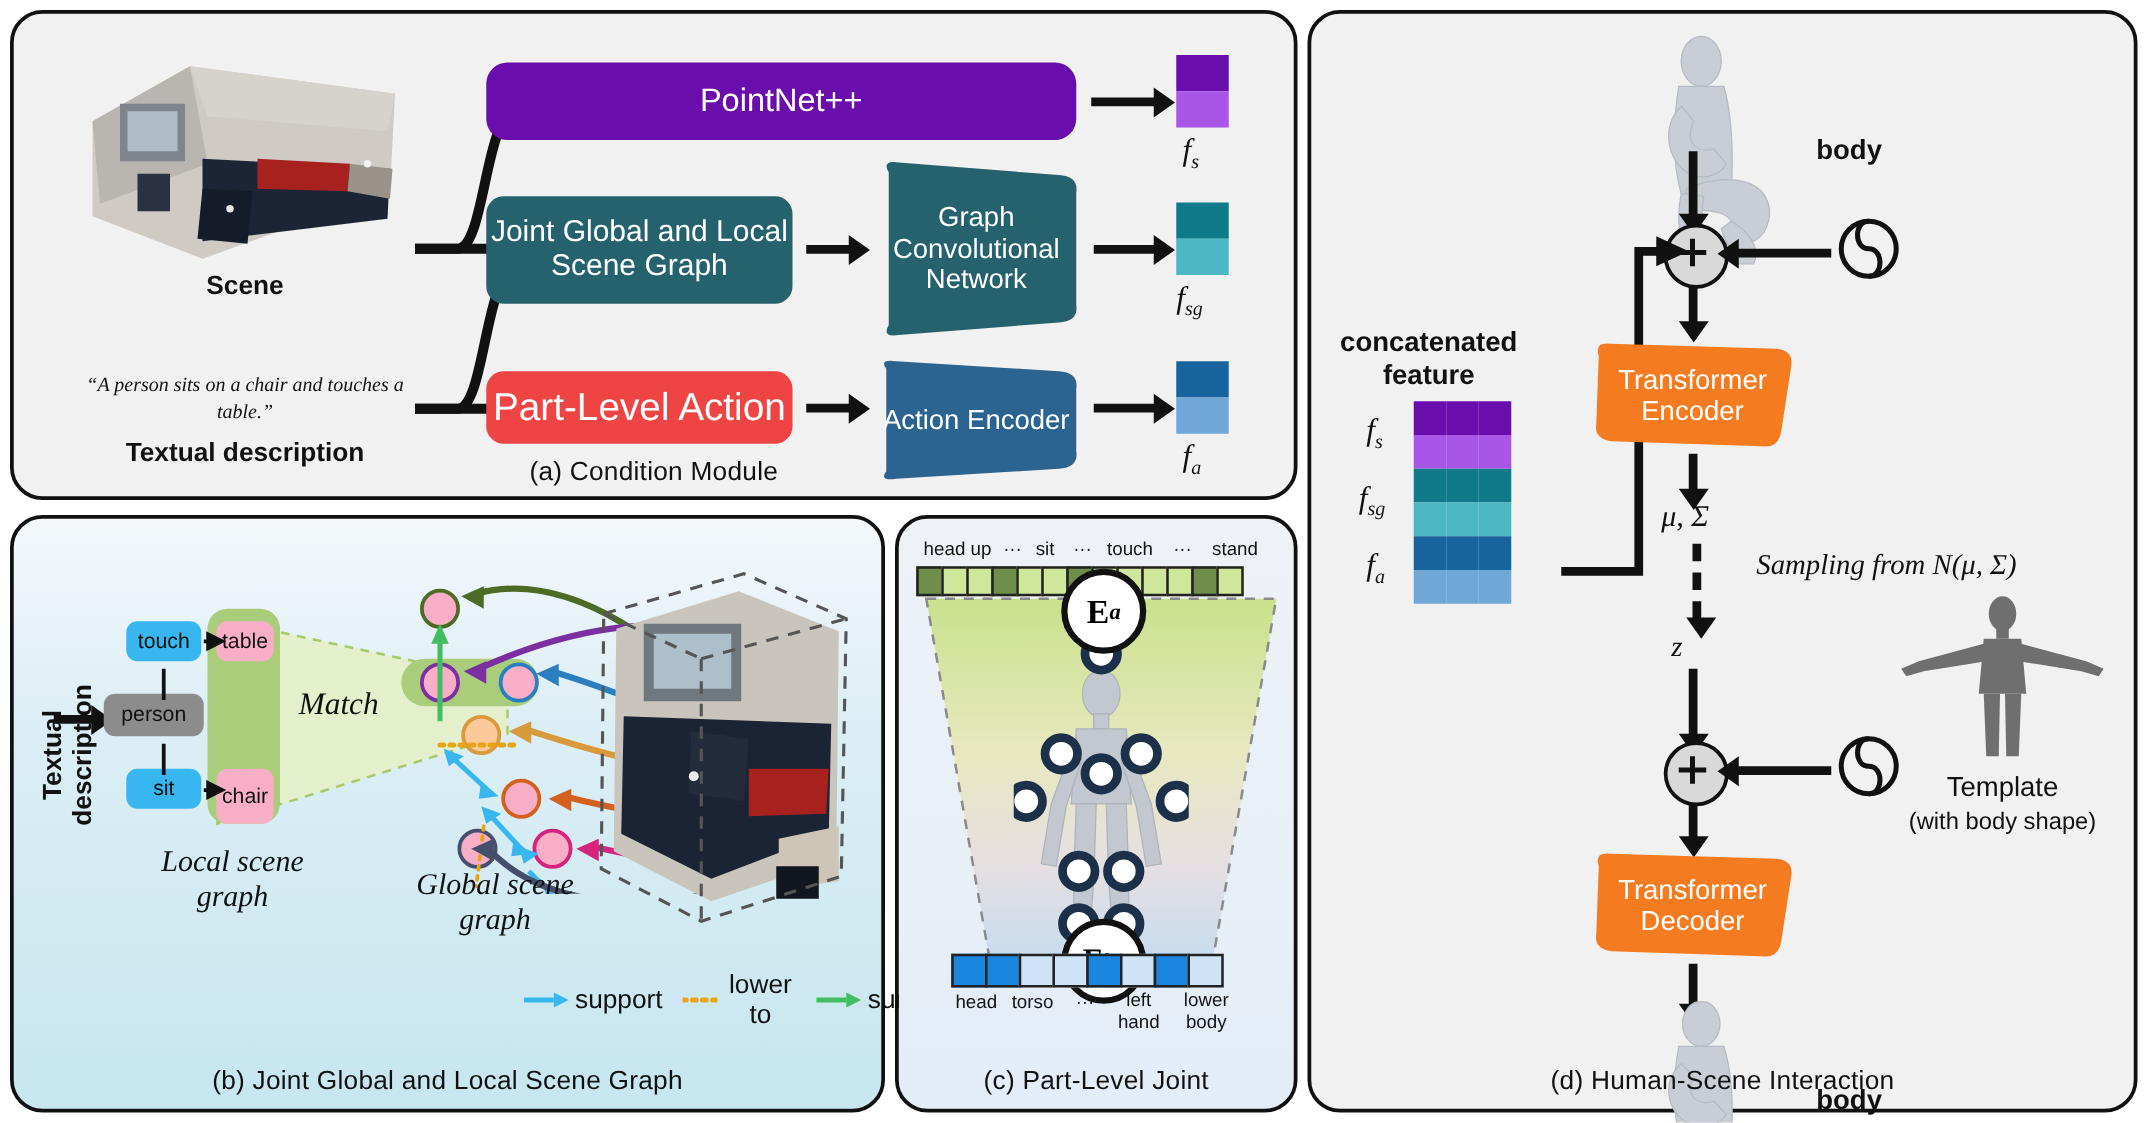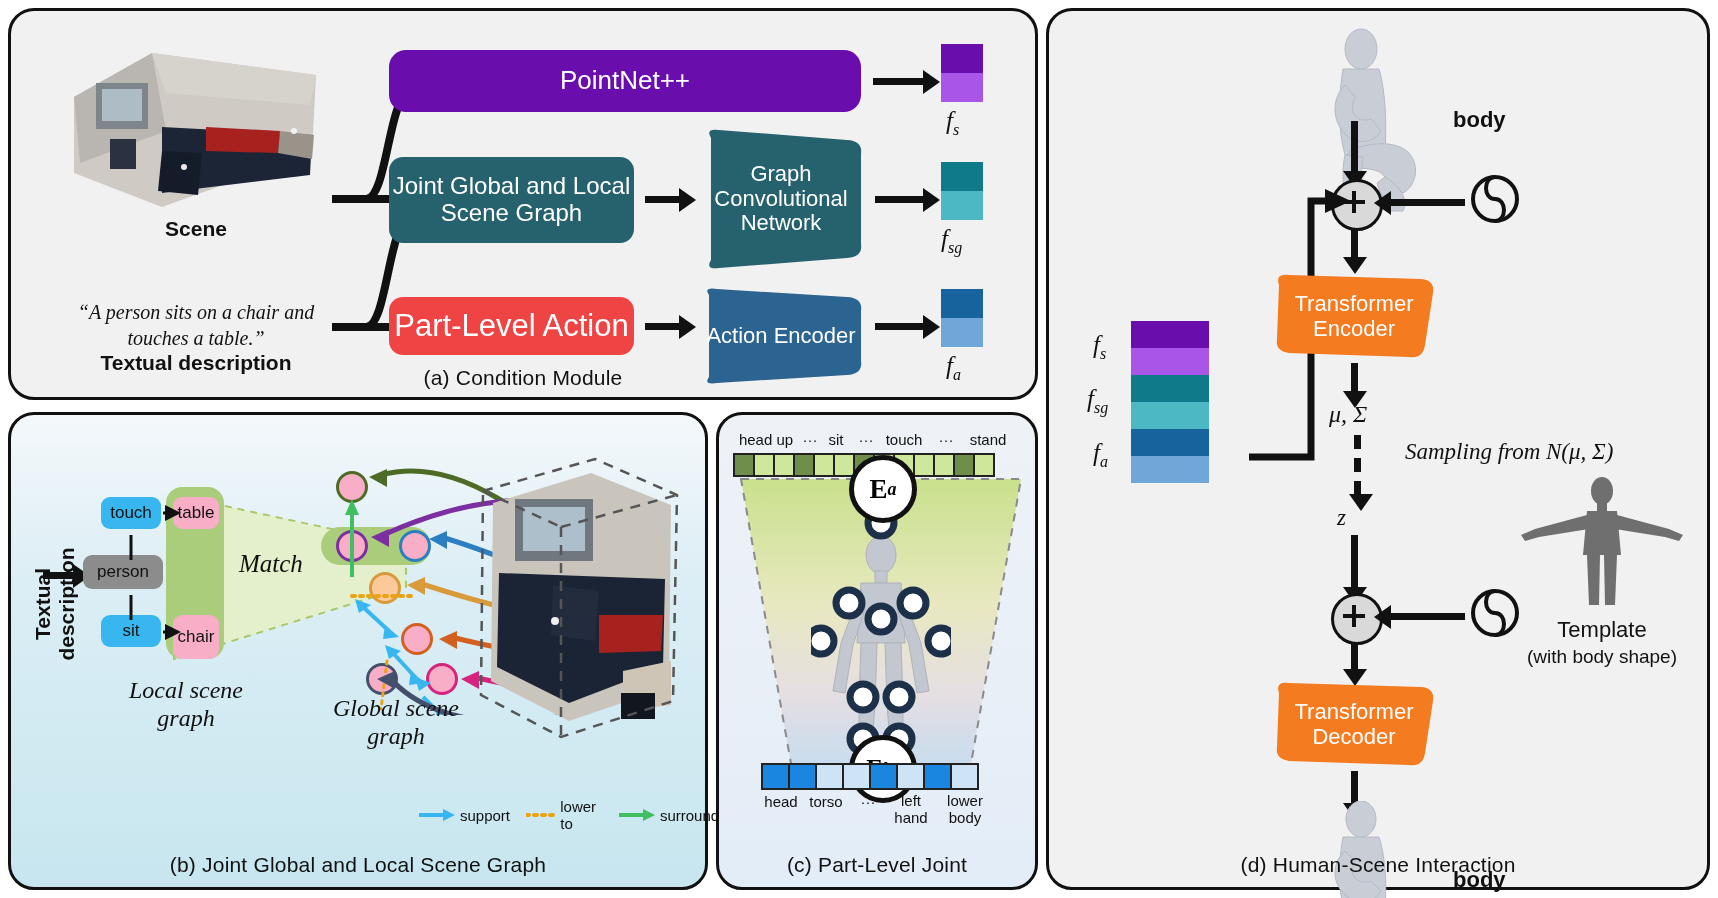--- a/index.html
+++ b/index.html
@@ -79,21 +79,21 @@
       <polygon points="140,92 214,96 212,118 140,116" fill="#a7221f"></polygon>
       <polygon points="214,96 248,100 246,124 212,118" fill="#9a9389"></polygon>
       <polygon points="96,116 136,118 132,160 92,156" fill="#151c29"></polygon>
       <rect x="44" y="104" width="26" height="30" fill="#2a3140"></rect>
       <circle cx="228" cy="96" r="3" fill="#f2f2f2"></circle>
       <circle cx="118" cy="132" r="3" fill="#e8e8e8"></circle>
     </svg>
   </div>
   <div style="position:absolute;left:55px;top:206px;width:260px;text-align:center;font-size:21px;font-weight:bold;color:#111;">Scene</div>
 
-  <div class="ital" style="position:absolute;left:40px;top:288px;width:290px;text-align:center;font-size:20px;color:#111;line-height:1.3;">“A person sits on a chair and touches a table.”</div>
+  <div class="ital" style="position:absolute;left:40px;top:288px;width:290px;text-align:center;font-size:16px;color:#111;line-height:1.3;">“A person sits on a chair and touches a table.”</div>
   <div style="position:absolute;left:40px;top:340px;width:290px;text-align:center;font-size:21px;font-weight:bold;color:#111;">Textual description</div>
 
   <svg style="position:absolute;left:315px;top:20px;width:120px;height:350px;">
     <g stroke="#111" stroke-width="8" fill="none">
       <path d="M6,168 H40 C62,168 62,60 86,60"></path>
       <path d="M6,168 H86"></path>
       <path d="M6,296 H40 C62,296 62,186 86,186"></path>
       <path d="M6,296 H86"></path>
     </g>
     <g fill="#111">
@@ -277,21 +277,21 @@
         <line x1="10" y1="36" x2="88" y2="72"></line>
         <line x1="88" y1="72" x2="88" y2="282"></line>
         <line x1="88" y1="72" x2="204" y2="40"></line>
       </g>
     </svg>
   </div>
 
   <div class="ital" style="position:absolute;left:300px;top:280px;width:170px;text-align:center;font-size:24px;color:#111;line-height:1.15;">
     <span>Global scene graph</span></div>
 
-  <div style="position:absolute;left:408px;top:383px;display:flex;align-items:center;gap:16px;font-size:15px;color:#111;">
+  <div style="position:absolute;left:408px;top:361px;display:flex;align-items:center;gap:16px;font-size:21px;color:#111;text-align:center;">
     <span style="display:flex;align-items:center;gap:5px;">
       <svg width="36" height="12">
           <line x1="0" y1="6" x2="24" y2="6" stroke="#38b6f0" stroke-width="4"></line>
           <polygon points="24,0 36,6 24,12" fill="#38b6f0"></polygon>
         </svg>
       <span>support</span>
     </span>
     <span style="display:flex;align-items:center;gap:5px;">
       <svg width="36" height="12">
           <line x1="0" y1="6" x2="34" y2="6" stroke="#e8a317" stroke-width="4" stroke-dasharray="3,5" stroke-linecap="round"></line>
@@ -452,20 +452,24 @@
   <div class="arrow-v" style="left:302px;top:352px;height:30px;"></div>
   <div class="ital" style="position:absolute;left:280px;top:390px;font-family:'Liberation Serif',serif;font-size:24px;color:#111;">μ, Σ</div>
 
   <div class="dashv" style="left:305px;top:424px;height:60px;"></div>
   <div class="ital" style="position:absolute;left:356px;top:428px;font-family:'Liberation Serif',serif;font-size:23px;color:#111;white-space:nowrap;">Sampling from N(μ, Σ)</div>
 
   <div class="ital" style="position:absolute;left:288px;top:494px;font-family:'Liberation Serif',serif;font-size:23px;color:#111;">z</div>
 
   <div class="arrow-v" style="left:302px;top:524px;height:54px;"></div>
 
+  <div class="bold" style="position:absolute;left:14px;top:250px;width:160px;text-align:center;font-size:22px;color:#111;line-height:1.2;">
+    <span>concatenated</span><br>
+    <span>feature</span>
+  </div>
 
   <div style="position:absolute;left:82px;top:310px;width:80px;">
     <div style="display:flex;">
         <div style="width:26px;height:27px;background:#6a0dad"></div>
         <div style="width:26px;height:27px;background:#6a0dad"></div>
         <div style="width:26px;height:27px;background:#6a0dad"></div>
       </div>
     <div style="display:flex;">
         <div style="width:26px;height:27px;background:#a855e8"></div>
         <div style="width:26px;height:27px;background:#a855e8"></div>

